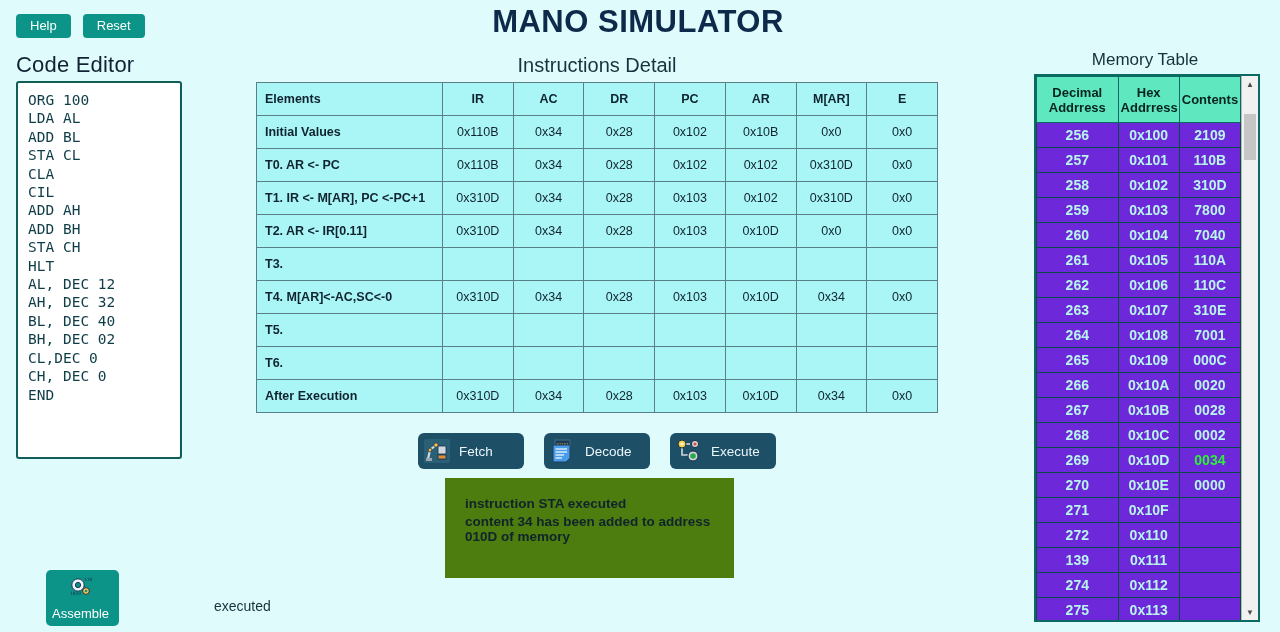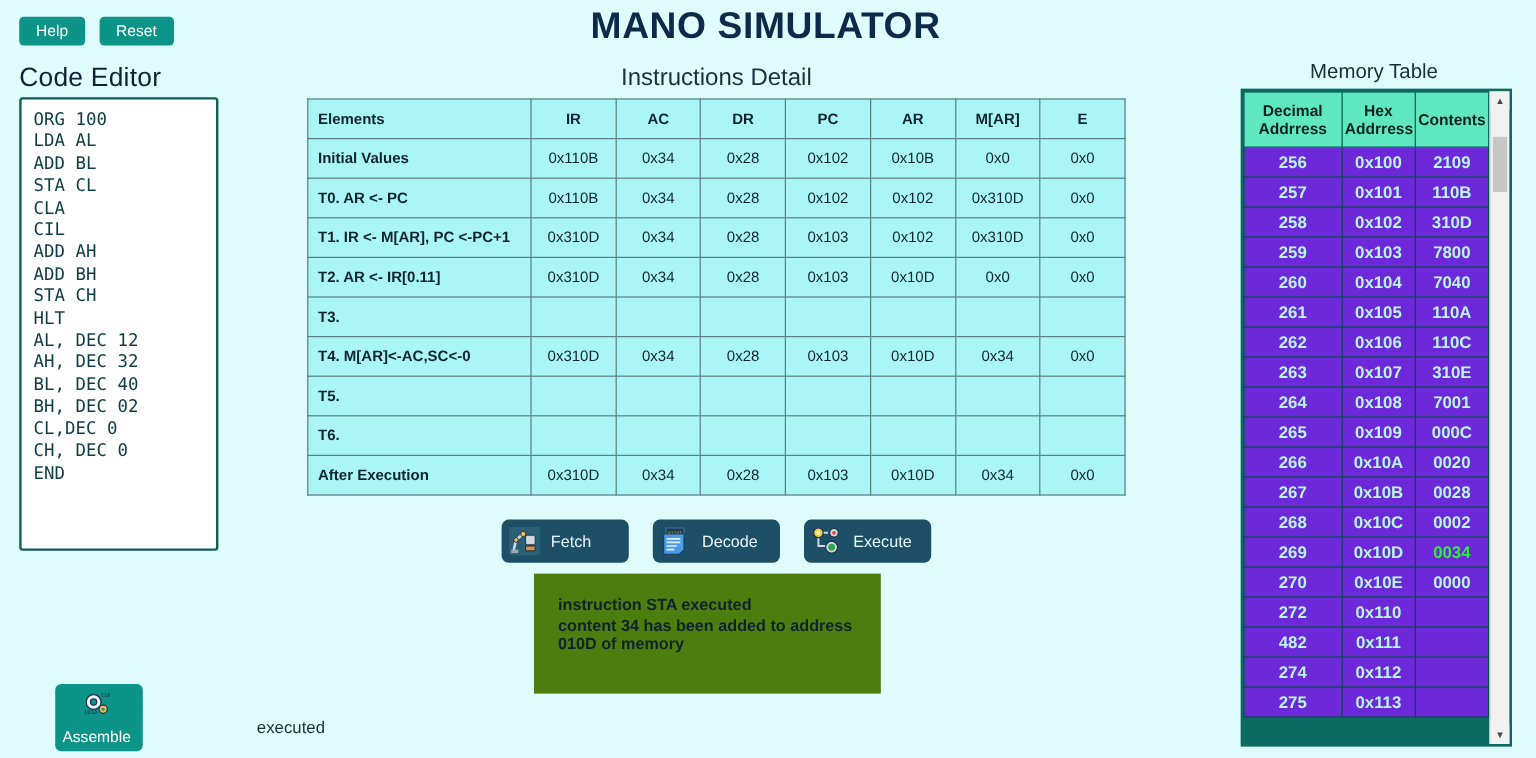--- a/index.html
+++ b/index.html
@@ -486,26 +486,31 @@
               <td>269</td>
               <td>0x10D</td>
               <td class="hl">0034</td>
             </tr>
             <tr>
               <td>270</td>
               <td>0x10E</td>
               <td>0000</td>
             </tr>
             <tr>
+              <td>271</td>
+              <td>0x10F</td>
+              <td></td>
+            </tr>
+            <tr>
               <td>272</td>
               <td>0x110</td>
               <td></td>
             </tr>
             <tr>
-              <td>482</td>
+              <td>139</td>
               <td>0x111</td>
               <td></td>
             </tr>
             <tr>
               <td>274</td>
               <td>0x112</td>
               <td></td>
             </tr>
             <tr>
               <td>275</td>

